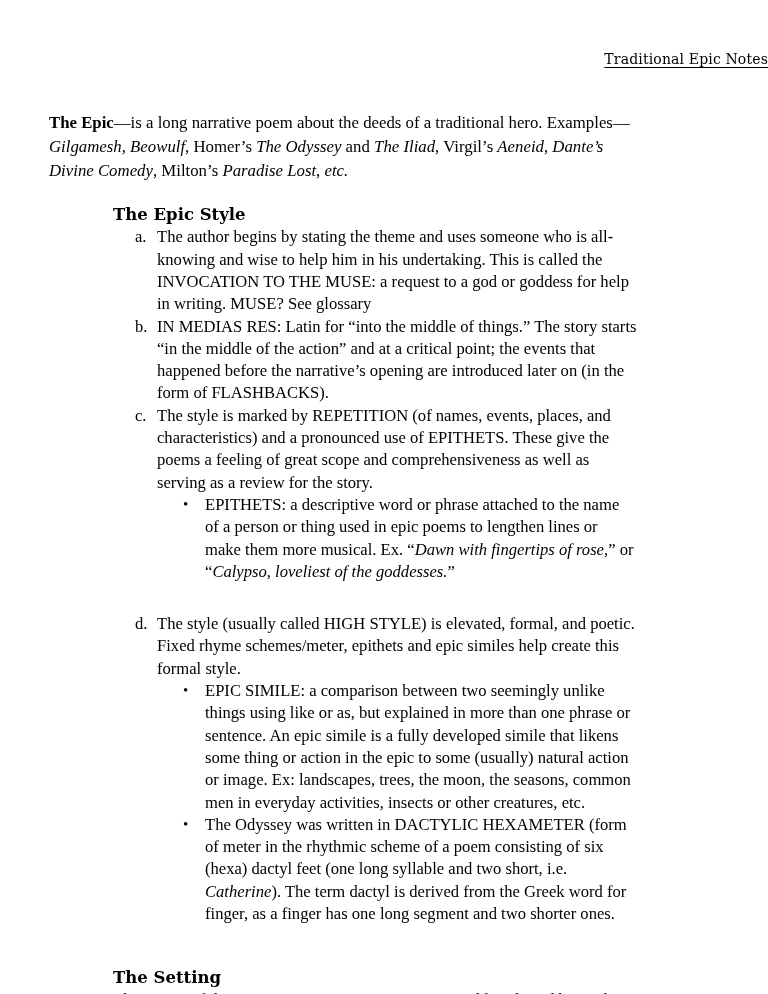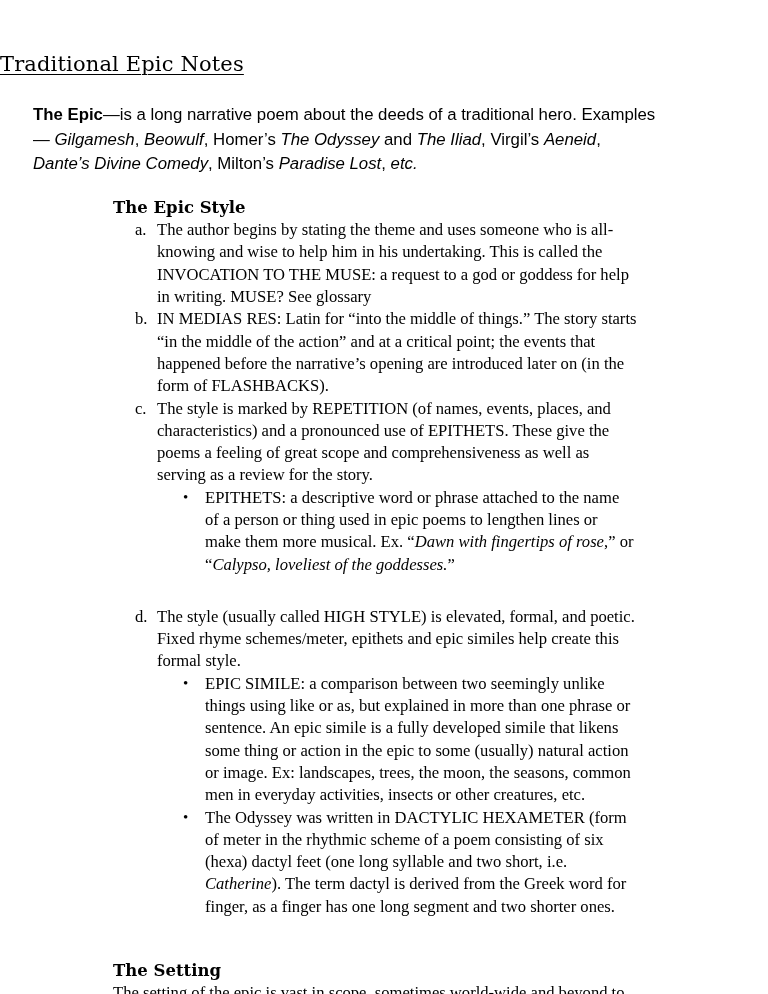--- a/index.html
+++ b/index.html
@@ -20,40 +20,41 @@
     width: 768px;
     height: 994px;
     background: #ffffff;
     box-sizing: border-box;
     padding: 0;
     overflow: hidden;
   }
 
   
   .doc-title {
-    text-align: left;
-    font-size: 21px;
+    text-align: right;
+    font-size: 14px;
     line-height: 1.25;
     padding-top: 51px;
     font-family: "DejaVu Serif", "Liberation Serif", serif;
     letter-spacing: 0.15px;
+    padding-left: 36px;
   }
   .doc-title span.u {
     text-decoration: underline;
     text-underline-offset: 3px;
     text-decoration-thickness: 1px;
   }
 
   
   .intro {
-    margin: 0;
+    margin: 16px;
     padding: 26px 106px 0 33px;
     font-size: 16.8px;
     line-height: 24.3px;
-    font-family: Liberation Sans, sans-serif;
+    font-family: Liberation Serif, serif;
     text-align: left;
   }
   .intro b { font-weight: 700; }
   .intro i { font-style: italic; }
 
   
   .section-head {
     font-weight: 700;
     font-size: 16.5px;
     font-family: "DejaVu Serif", "Liberation Serif", serif;

